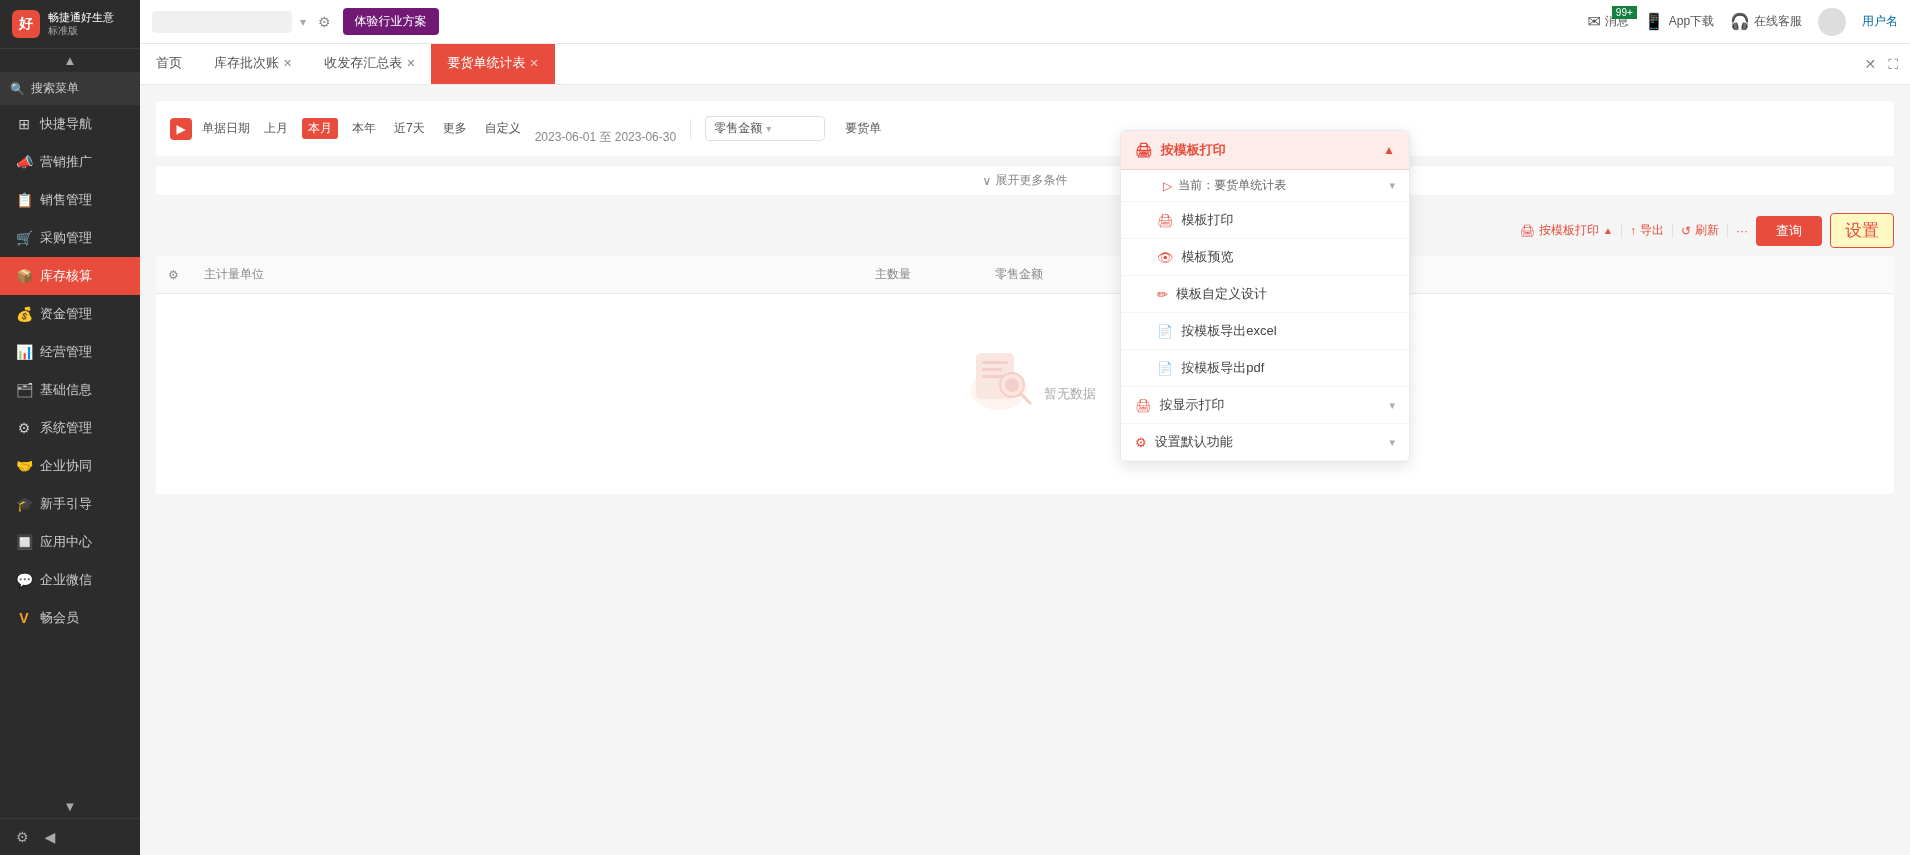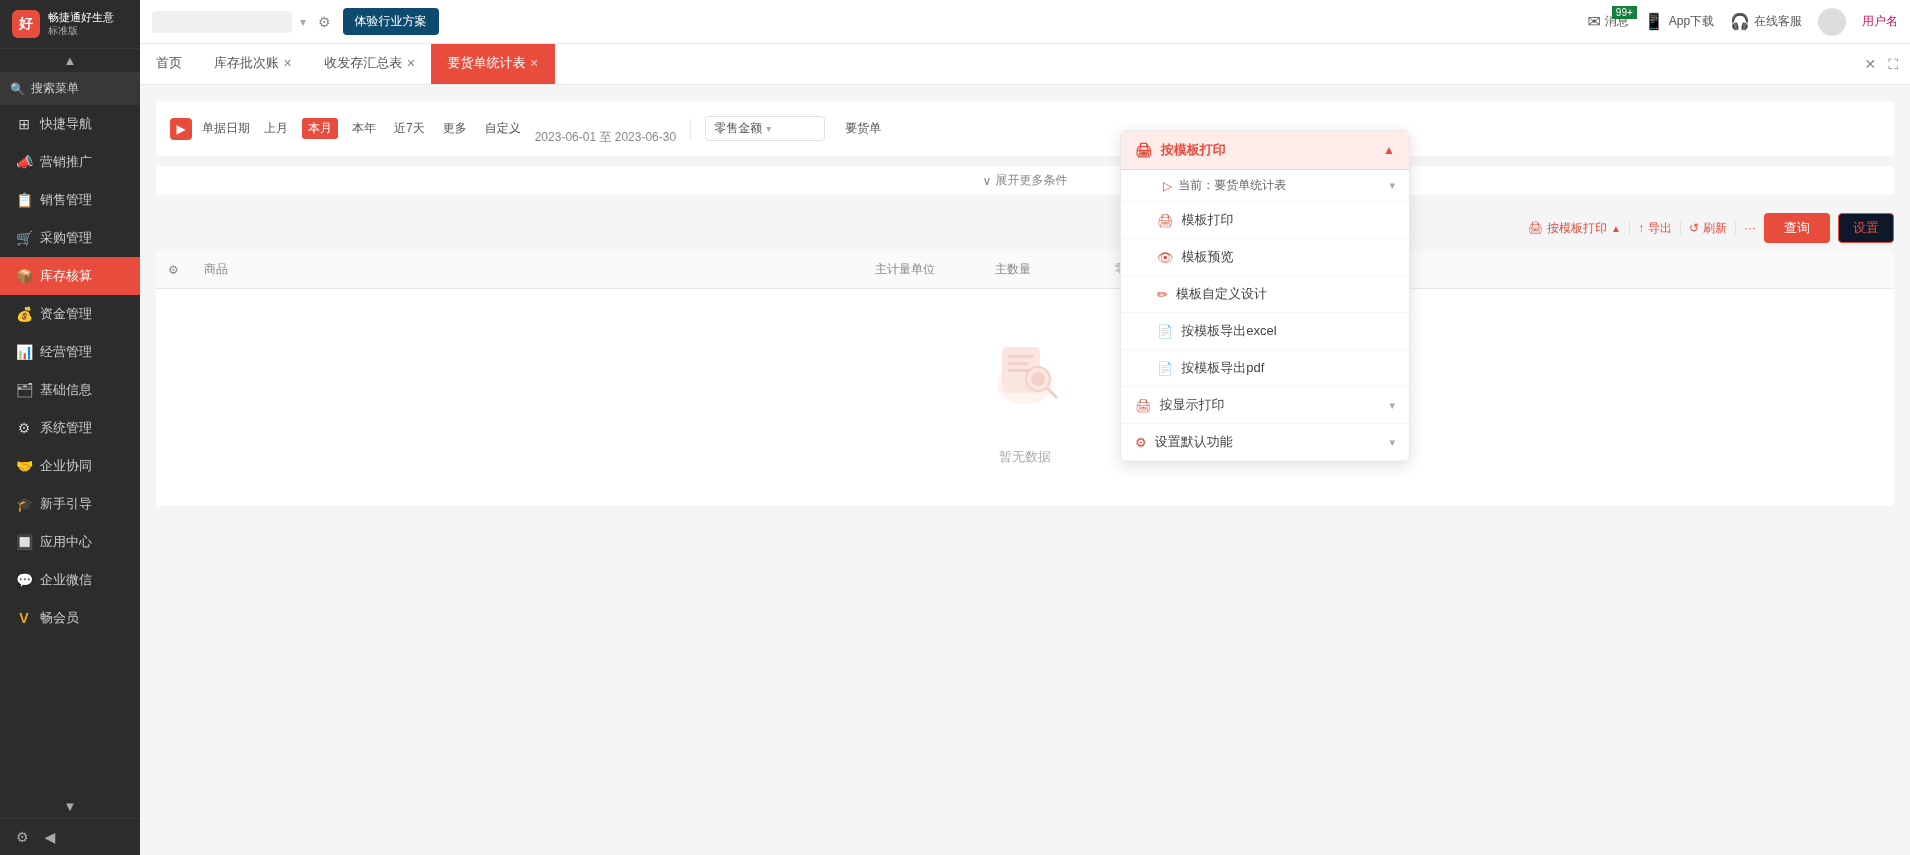--- a/index.html
+++ b/index.html
@@ -86,21 +86,21 @@
       border: none;
       border-radius: 4px;
       padding: 4px 10px;
       font-size: 12px;
       color: #999;
       width: 140px;
       outline: none;
     }
     .topbar-gear { color: #888; font-size: 14px; cursor: pointer; margin-left: 4px; }
     .topbar-trial-btn {
-      background: #0c4a6e;
+      background: #701a75;
       color: white;
       border: none;
       border-radius: 4px;
       padding: 5px 12px;
       font-size: 12px;
       cursor: pointer;
       margin-left: 4px;
     }
     .topbar-spacer { flex: 1; }
     .topbar-right { display: flex; align-items: center; gap: 16px; }
@@ -114,21 +114,21 @@
       position: absolute;
       top: -6px; right: -8px; text-align: center;
     }
     .topbar-icon { font-size: 16px; color: #555; }
     .topbar-text { font-size: 12px; color: #555; }
     .topbar-avatar {
       width: 28px; height: 28px;
       background: #ddd;
       border-radius: 50%;
     }
-    .topbar-username { font-size: 12px; color: #be185d; }
+    .topbar-username { font-size: 12px; color: #0369a1; }
 
     
     .tabs-bar {
       background: white;
       display: flex;
       align-items: center;
       border-bottom: 1px solid #e8e8e8;
       padding: 0 0 0 0;
       flex-shrink: 0;
       position: relative;
@@ -252,21 +252,21 @@
     }
     .th-cell {
       font-size: 12px;
       color: #888;
       padding: 0 12px;
       display: flex; align-items: center;
     }
     .table-body {
       min-height: 200px;
       display: flex;
-      flex-direction: column;
+      flex-direction: row;
       align-items: center;
       justify-content: center;
       padding: 40px 0;
     }
     .empty-icon {
       font-size: 80px;
       margin-bottom: 10px;
       opacity: 0.5;
     }
     .empty-text { font-size: 13px; color: #aaa; }
@@ -288,24 +288,24 @@
       color: white;
       border: none;
       border-radius: 4px;
       padding: 6px 20px;
       font-size: 13px;
       cursor: pointer;
     }
     .setting-btn {
       border: 1px solid #e74c3c;
       color: #e74c3c;
-      background: #0f172a;
+      background: #fef9c3;
       border-radius: 4px;
       padding: 5px 14px;
-      font-size: 13px;
+      font-size: 17px;
       cursor: pointer;
     }
 
     
     .dropdown-overlay {
       position: fixed;
       top: 130px;
       left: 1120px;
       width: 290px;
       background: white;
@@ -540,23 +540,20 @@
         <span>···</span>
       </button>
       <button class="query-btn">查询</button>
       <button class="setting-btn">设置</button>
     </div>
 
     <div class="table-wrap">
       <div class="table-header">
         <div class="th-cell">
           <span>⚙</span>
-        </div>
-        <div class="th-cell">
-          <span>商品</span>
         </div>
         <div class="th-cell">
           <span>主计量单位</span>
         </div>
         <div class="th-cell">
           <span>主数量</span>
         </div>
         <div class="th-cell">
           <span>零售金额</span>
         </div>

